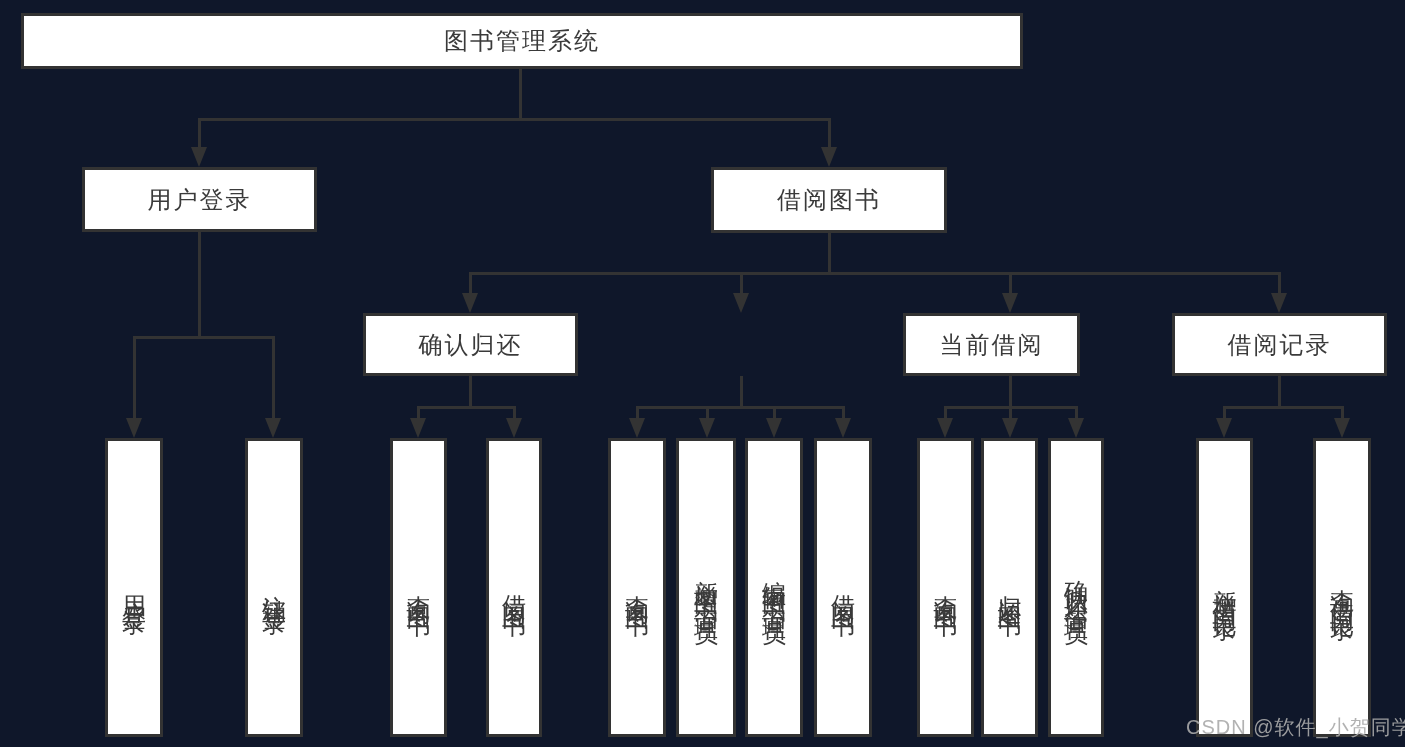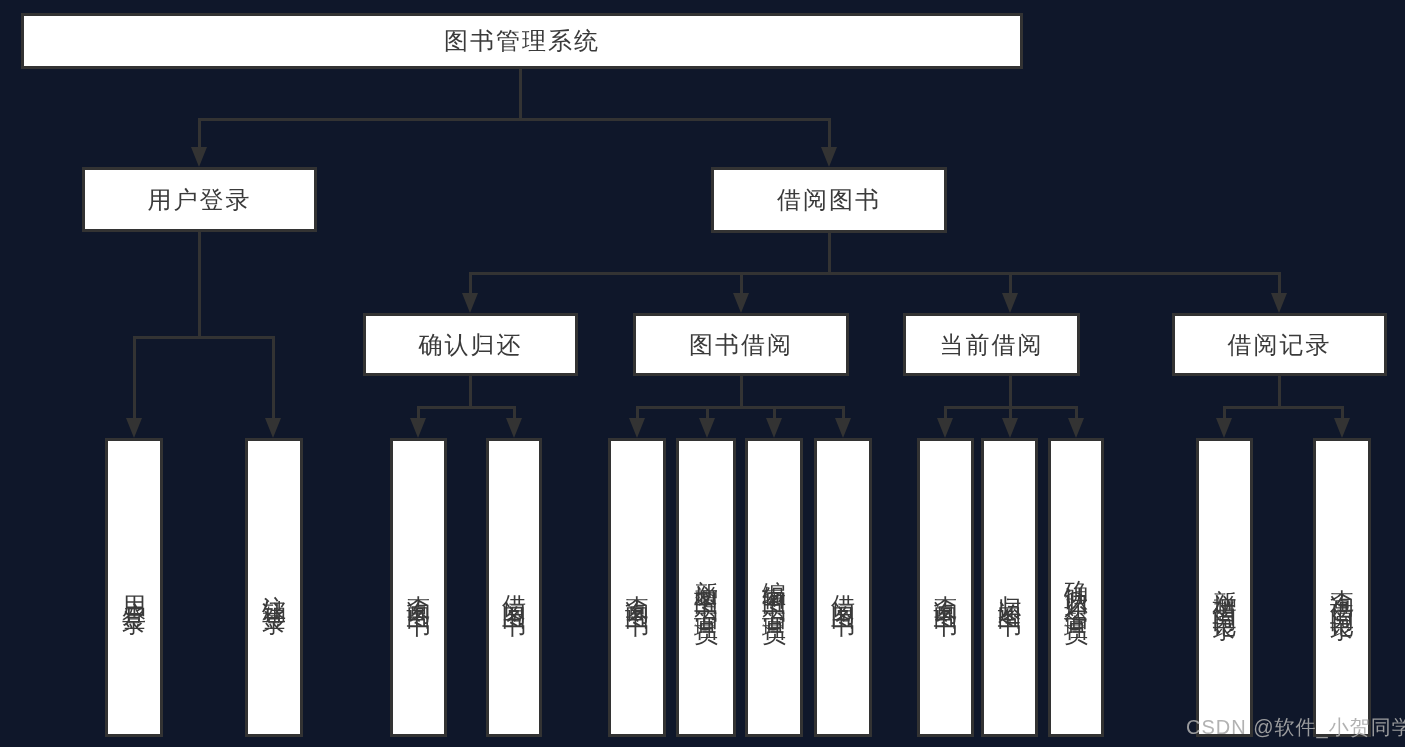--- a/index.html
+++ b/index.html
@@ -32,21 +32,20 @@
 <body>
 
 <div class="canvas">
 
   <div class="node" style="left:21px;top:13px;width:1002px;height:56px">图书管理系统</div>
 
   <div class="node" style="left:82px;top:167px;width:235px;height:65px">用户登录</div>
   <div class="node" style="left:711px;top:167px;width:236px;height:66px">借阅图书</div>
 
   <div class="node" style="left:363px;top:313px;width:215px;height:63px">确认归还</div>
-  <div class="node" style="left:633px;top:313px;width:216px;height:63px">图书借阅</div>
   <div class="node" style="left:903px;top:313px;width:177px;height:63px">当前借阅</div>
   <div class="node" style="left:1172px;top:313px;width:215px;height:63px">借阅记录</div>
 
   <div class="node v" style="left:105px;top:438px;width:58px;height:299px">用户登录</div>
   <div class="node v" style="left:245px;top:438px;width:58px;height:299px">注销登录</div>
 
   <div class="node v" style="left:390px;top:438px;width:57px;height:299px">查询图书</div>
   <div class="node v" style="left:486px;top:438px;width:56px;height:299px">借阅图书</div>
 
   <div class="node v" style="left:608px;top:438px;width:58px;height:299px">查询图书</div>

